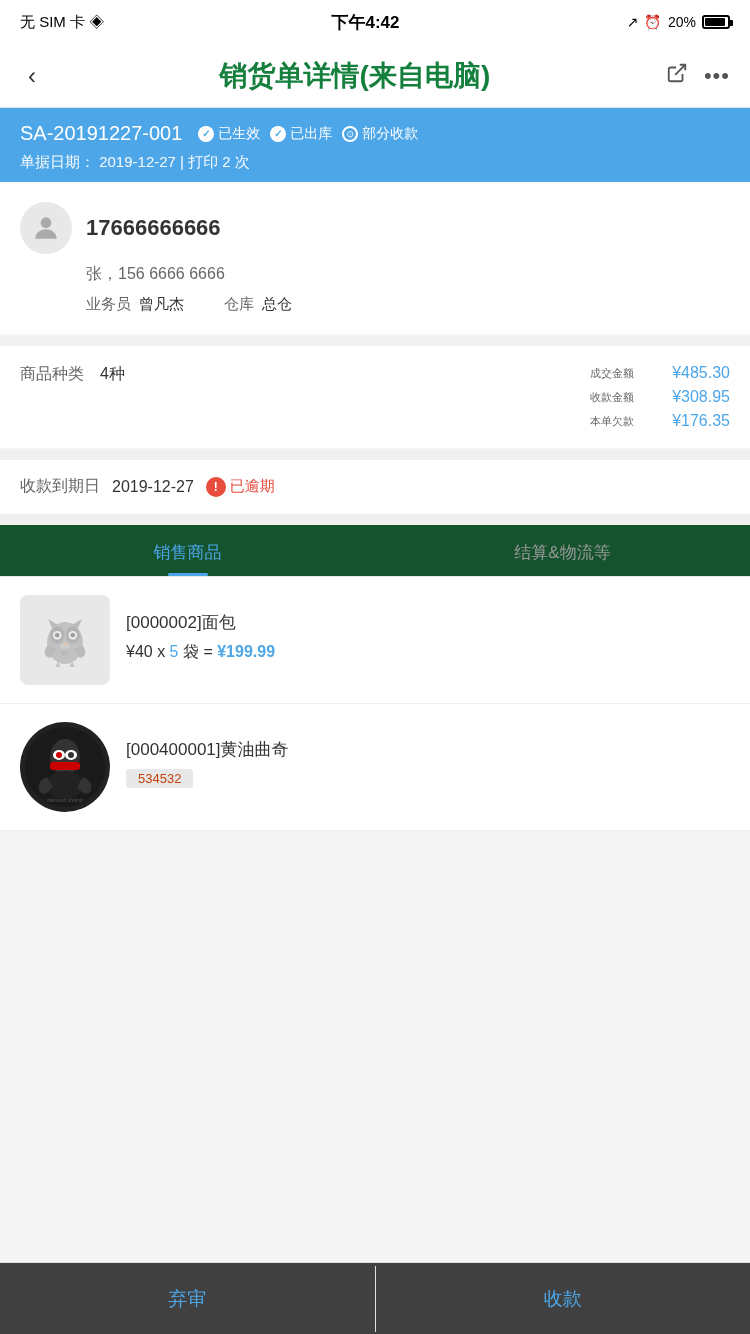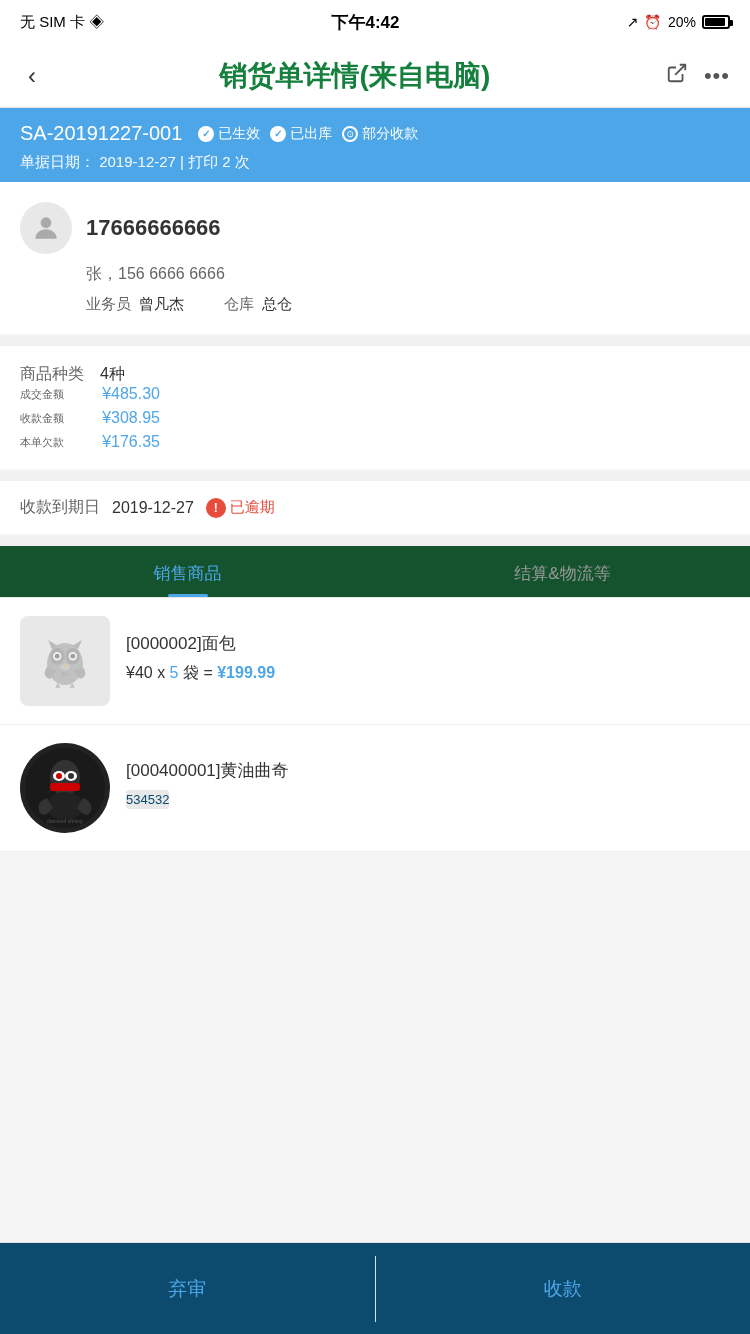--- a/index.html
+++ b/index.html
@@ -169,21 +169,20 @@
     }
 
     
     .stats-section {
       background: #fff;
       padding: 18px 20px;
       margin-bottom: 2px;
       display: flex;
       justify-content: space-between;
       align-items: flex-start;
-      flex-direction: column;
     }
     .stats-left {
       display: flex;
       align-items: center;
       gap: 16px;
     }
     .stats-label {
       font-size: 16px;
       color: #666;
     }
@@ -311,23 +310,23 @@
     }
     .product-name {
       font-size: 17px;
       color: #333;
       margin-bottom: 8px;
       font-weight: 500;
     }
     .product-tag {
       display: inline-block;
       background: #e8e8e8;
-      color: #0c4a6e;
+      color: #c2410c;
       font-size: 13px;
-      padding: 2px 0;
+      padding: 2px 12px;
       border-radius: 3px;
       margin-bottom: 8px;
     }
     .product-price {
       font-size: 16px;
       color: #333;
       margin-top: 6px;
     }
     .product-price .qty {
       color: #4da6e8;
@@ -362,22 +361,22 @@
       justify-content: center;
       flex-shrink: 0;
       overflow: hidden;
     }
 
     
     .bottom-bar {
       position: fixed;
       bottom: 0;
       width: 750px;
-      height: 92px;
-      background: #0c4a6e;
+      height: 72px;
+      background: #404040;
       border-top: 1px solid #e0e0e0;
       display: flex;
       align-items: center;
     }
     .bottom-btn {
       flex: 1;
       text-align: center;
       font-size: 19px;
       cursor: pointer;
       padding: 20px 0;

